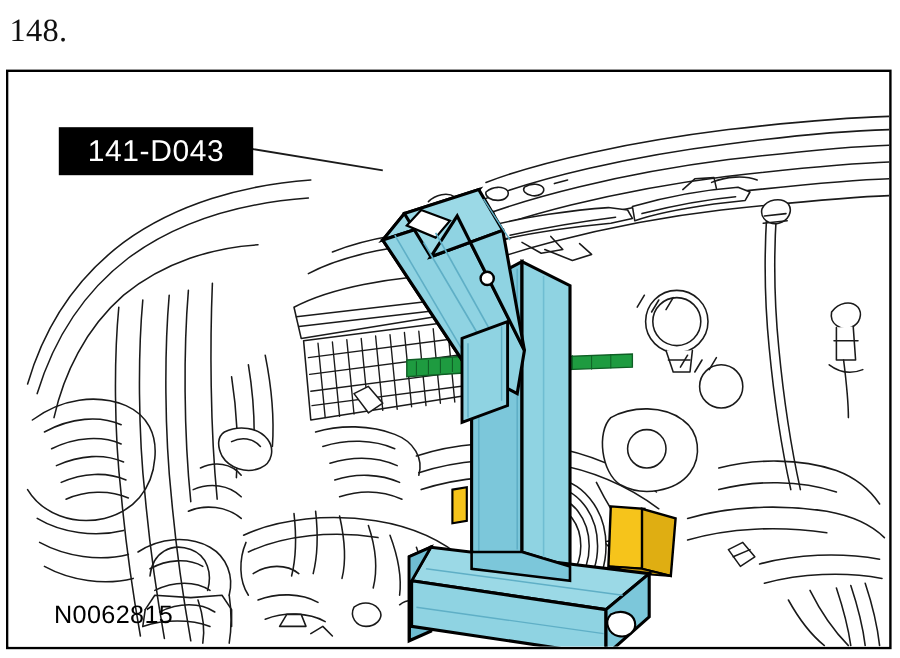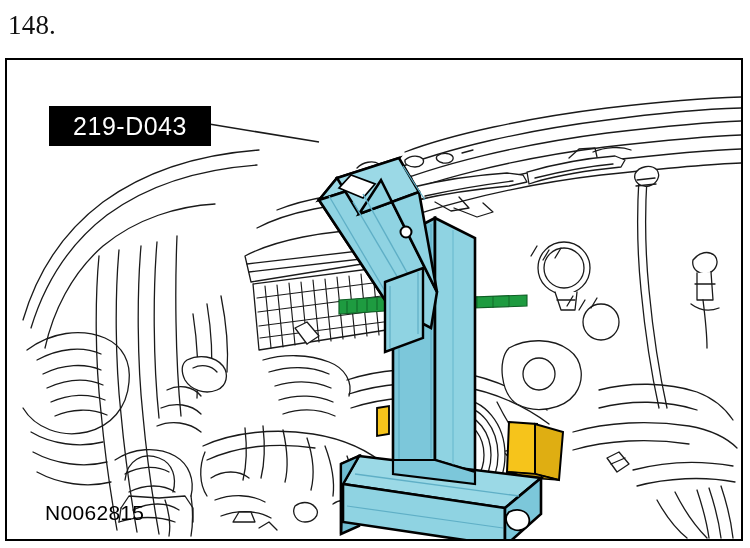--- a/index.html
+++ b/index.html
@@ -392,19 +392,19 @@
         </g>
 
         <g>
           <path d="M202 64 L312 82" stroke="#1A1A1A" stroke-width="1.6" fill="none"></path>
         </g>
 
       </svg>
     </div>
 
     <div class="callout-label">
-      <span>219-D043</span>
+      <span>141-D043</span>
     </div>
 
     <div class="figure-id">N0062815</div>
 
   </div>
 </div>
 
 </body></html>

